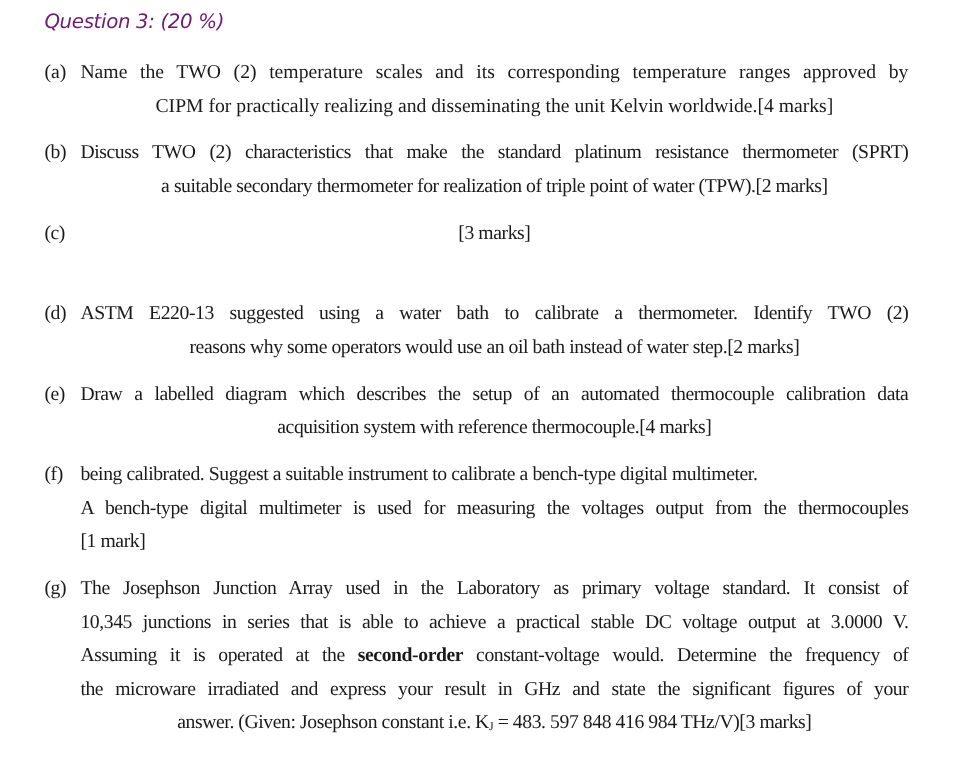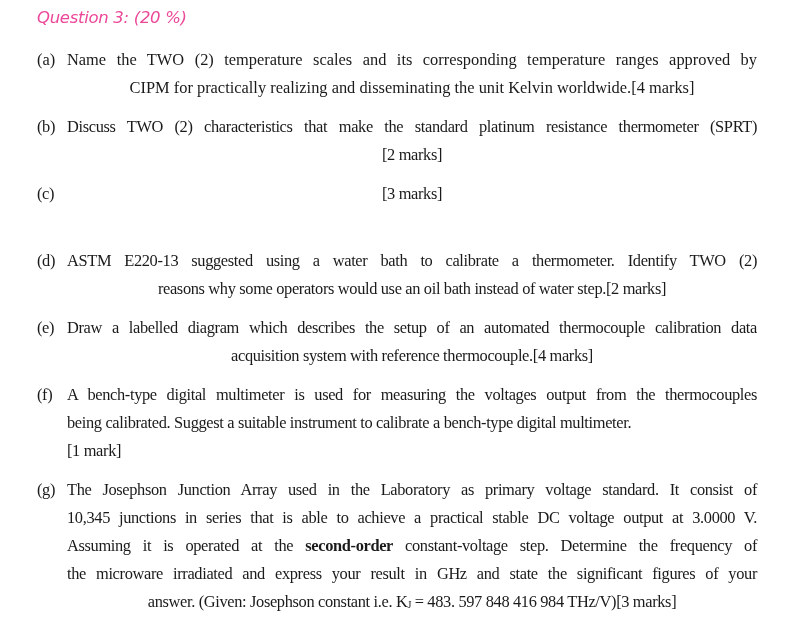--- a/index.html
+++ b/index.html
@@ -15,21 +15,21 @@
       color: #1a1a1a;
     }
     .heading {
       position: absolute;
       left: 37px;
       top: 8px;
       font-family: "DejaVu Sans", sans-serif;
       font-style: italic;
       font-size: 16.5px;
       letter-spacing: -0.3px;
-      color: #ec4899;
+      color: #701a75;
     }
     .q {
       position: absolute;
       left: 37px;
       width: 720px;
       font-family: "Liberation Serif", serif;
       font-size: 16.4px;
       line-height: 28px;
     }
     .q .label {
@@ -83,20 +83,21 @@
       <span>[4 marks]</span>
     </div>
   </div>
 </div>
 
 <div class="q cond" style="top:113px;">
   <span class="label">(b)</span>
   <div class="body">
     <span class="line justify">Discuss TWO (2) characteristics that make the standard platinum resistance thermometer (SPRT)</span>
     <div class="row">
+      <span>a suitable secondary thermometer for realization of triple point of water (TPW).</span>
       <span>[2 marks]</span>
     </div>
   </div>
 </div>
 
 <div class="q cond" style="top:180px;">
   <span class="label">(c)</span>
   <div class="body">
     <div class="row">
       <span>[3 marks]</span>
@@ -122,31 +123,31 @@
     <div class="row">
       <span>acquisition system with reference thermocouple.</span>
       <span>[4 marks]</span>
     </div>
   </div>
 </div>
 
 <div class="q cond" style="top:381px;">
   <span class="label">(f)</span>
   <div class="body">
+    <span class="line">being calibrated. Suggest a suitable instrument to calibrate a bench-type digital multimeter.</span>
     <span class="line justify">A bench-type digital multimeter is used for measuring the voltages output from the thermocouples</span>
-    <span class="line">being calibrated. Suggest a suitable instrument to calibrate a bench-type digital multimeter.</span>
     <span class="marks-right">[1 mark]</span>
   </div>
 </div>
 
 <div class="q cond" style="top:476px;">
   <span class="label">(g)</span>
   <div class="body">
     <span class="line justify">The Josephson Junction Array used in the Laboratory as primary voltage standard. It consist of</span>
     <span class="line justify">10,345 junctions in series that is able to achieve a practical stable DC voltage output at 3.0000 V.</span>
-    <span class="line justify"><span>Assuming it is operated at the</span> <b>second-order</b> <span>constant-voltage step. Determine the frequency of</span></span>
+    <span class="line justify"><span>Assuming it is operated at the</span> <b>second-order</b> <span>constant-voltage would. Determine the frequency of</span></span>
     <span class="line justify">the microware irradiated and express your result in GHz and state the significant figures of your</span>
     <div class="row">
       <span><span>answer. (Given: Josephson constant i.e. K</span><sub class="kj">J</sub><span> = 483. 597 848 416 984 THz/V)</span></span>
       <span>[3 marks]</span>
     </div>
   </div>
 </div>
 
 </body></html>

